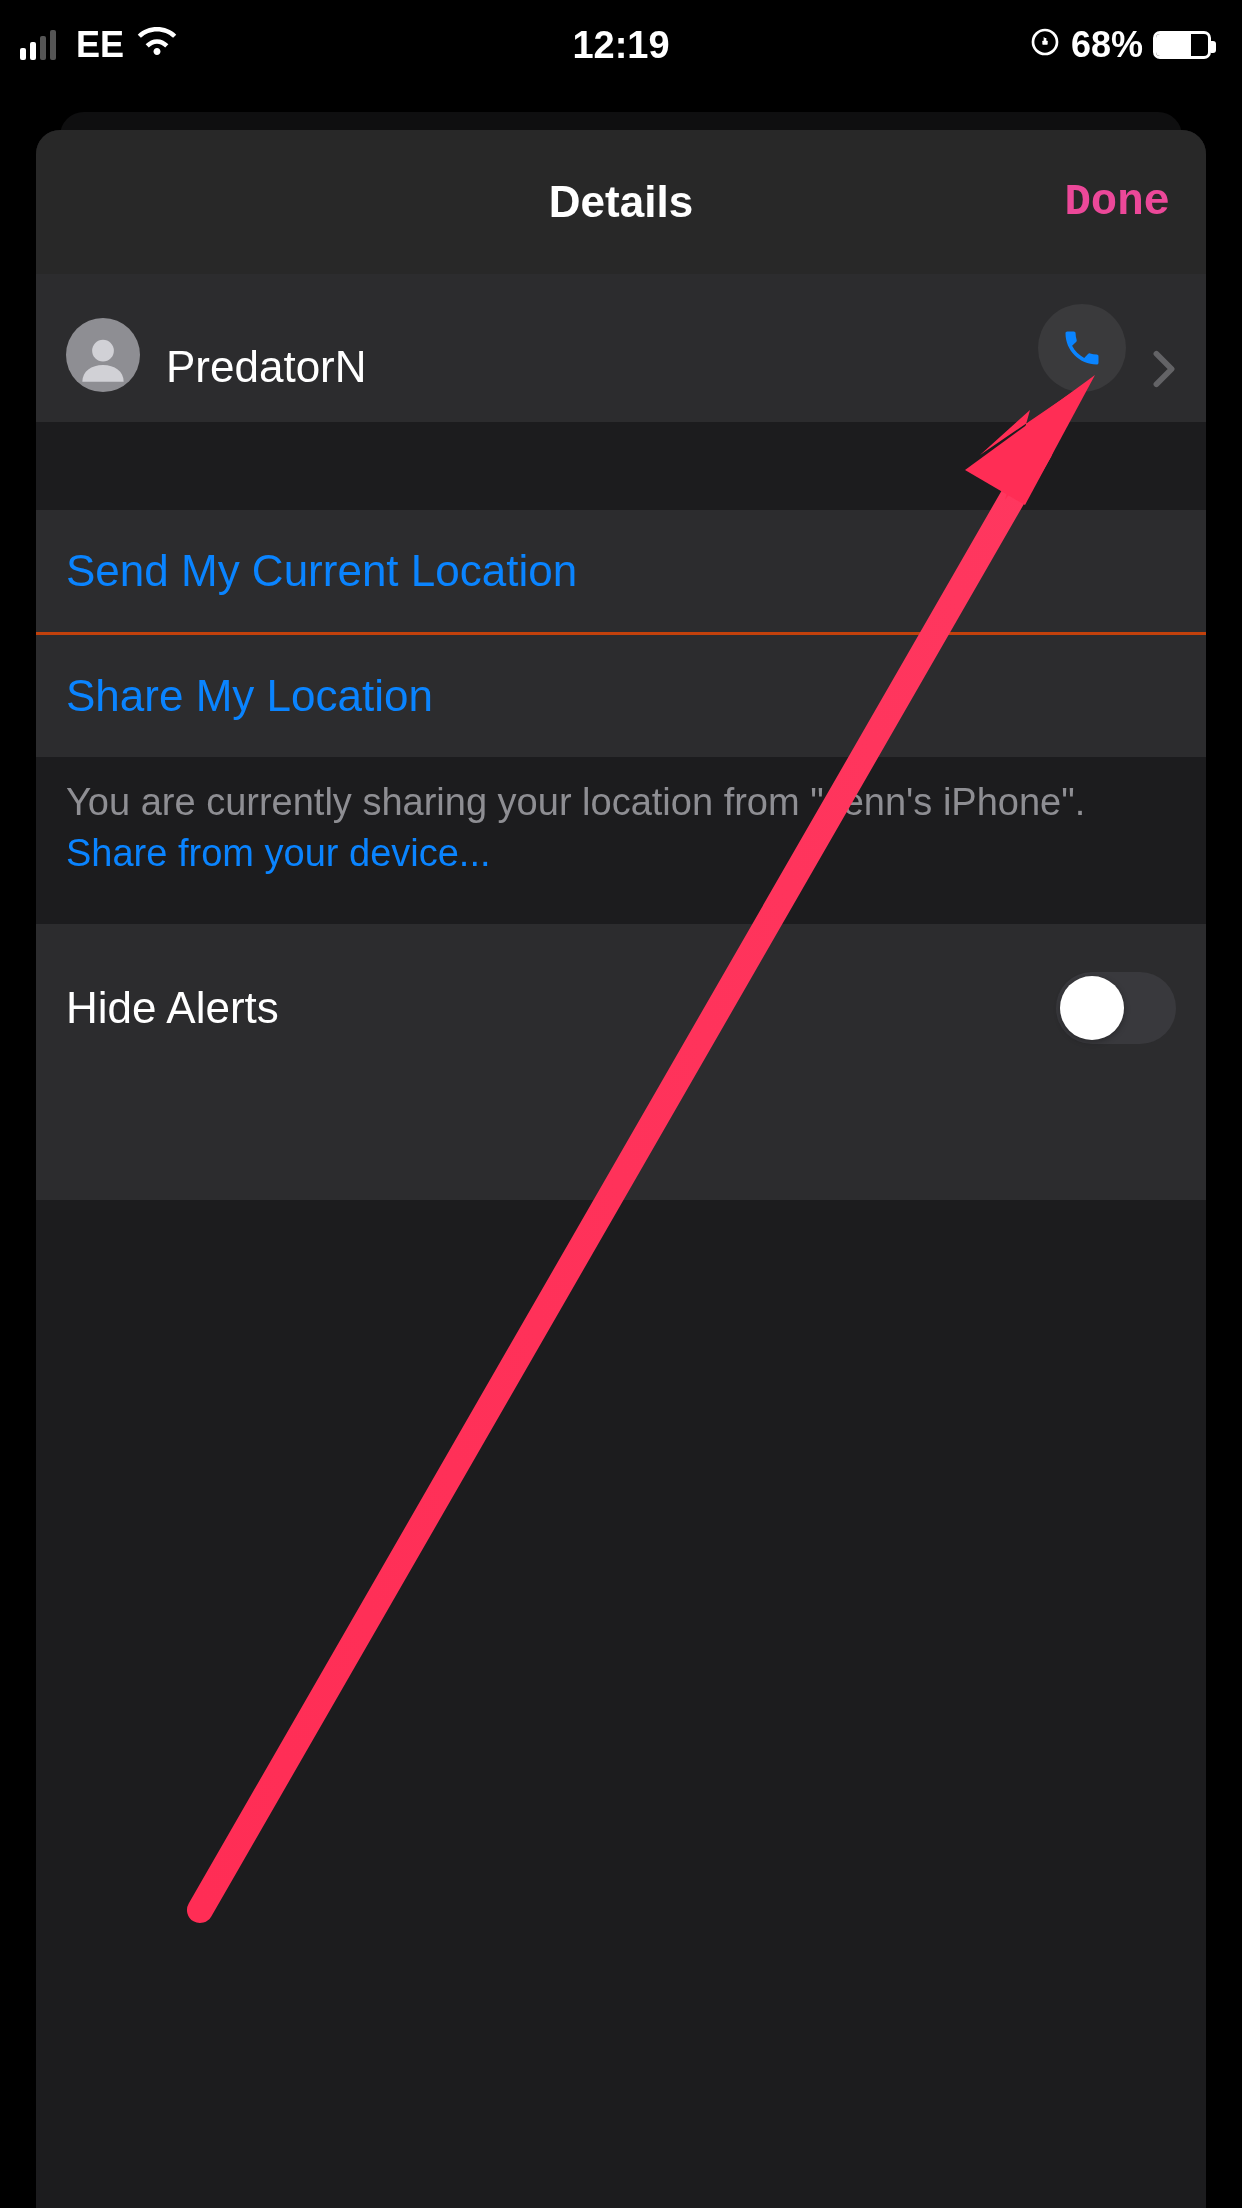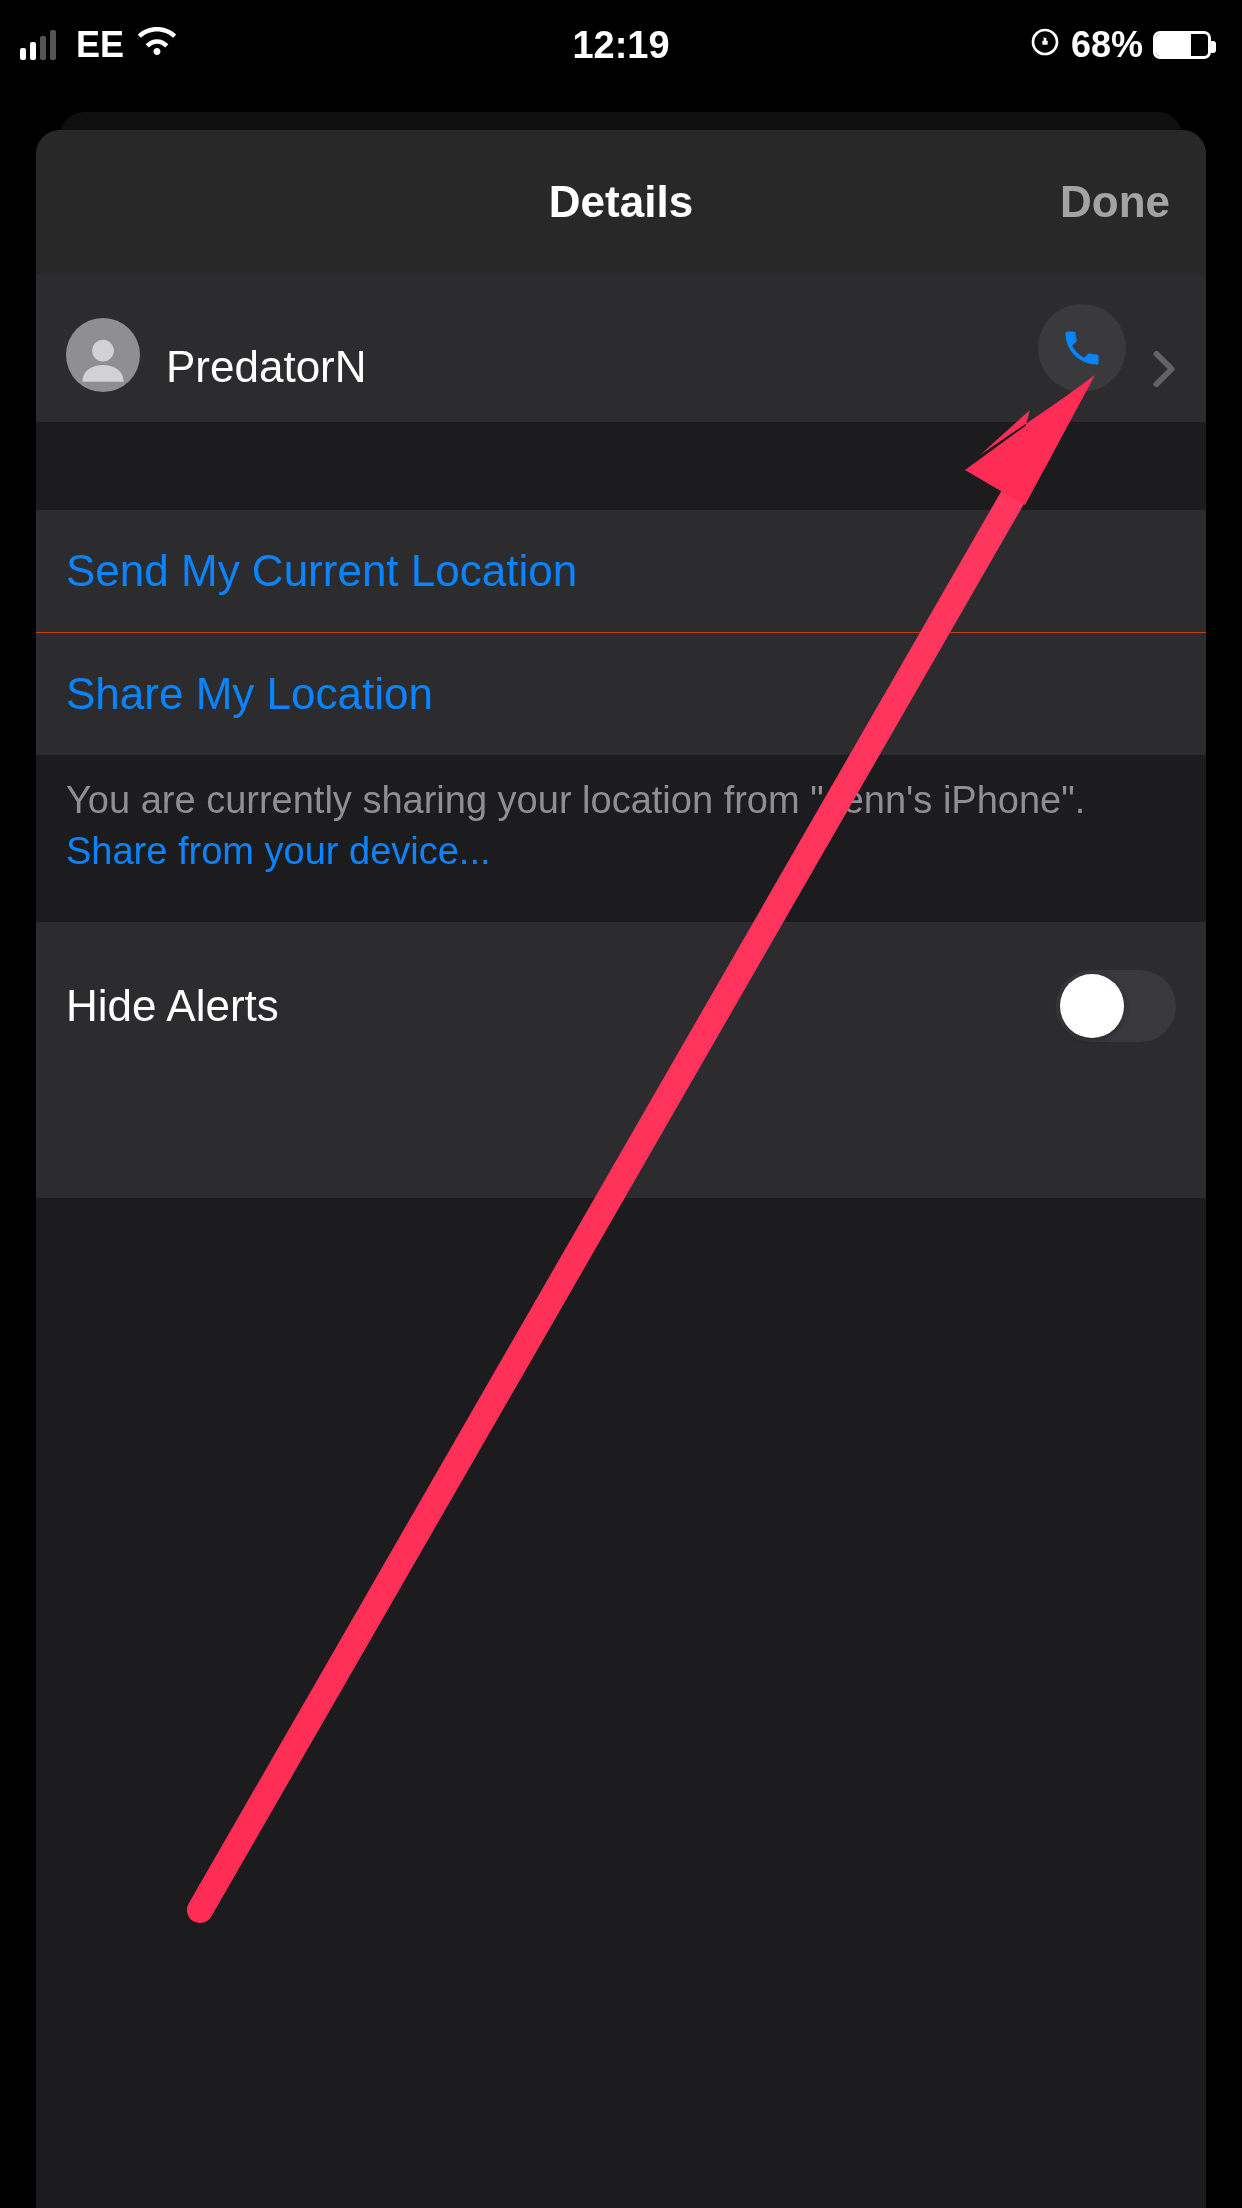--- a/index.html
+++ b/index.html
@@ -83,21 +83,22 @@
   .header-title {
     font-size: 44px;
     font-weight: 600;
     color: #ffffff;
   }
   .done-button {
     position: absolute;
     right: 36px;
     font-size: 44px;
     font-weight: 600;
-    color: #a3a3a3;
+    color: #ec4899;
+    font-family: Liberation Mono, monospace;
   }
   
   
   .contact-row {
     background: #2c2c2e;
     padding: 30px 30px;
     display: flex;
     align-items: flex-end;
     gap: 26px;
   }
@@ -118,21 +119,21 @@
   .chevron { color:#636366; }
   .chevron svg { width:24px; height:38px; }
   
   .spacer-dark { height: 88px; background: #1c1c1e; }
   
   
   .list-section { background: #2c2c2e; }
   .list-item {
     padding: 36px 30px;
     font-size: 44px;
-    border-bottom: 1px solid #c2410c;
+    border-bottom: 3px solid #c2410c;
   }
   .list-item:last-child { border-bottom: none; }
   .list-item.blue { color: #0a84ff; }
   
   .footer-text {
     padding: 20px 30px 44px 30px;
     font-size: 38px;
     color: #8e8e93;
     line-height: 1.35;
     background: #1c1c1e;

